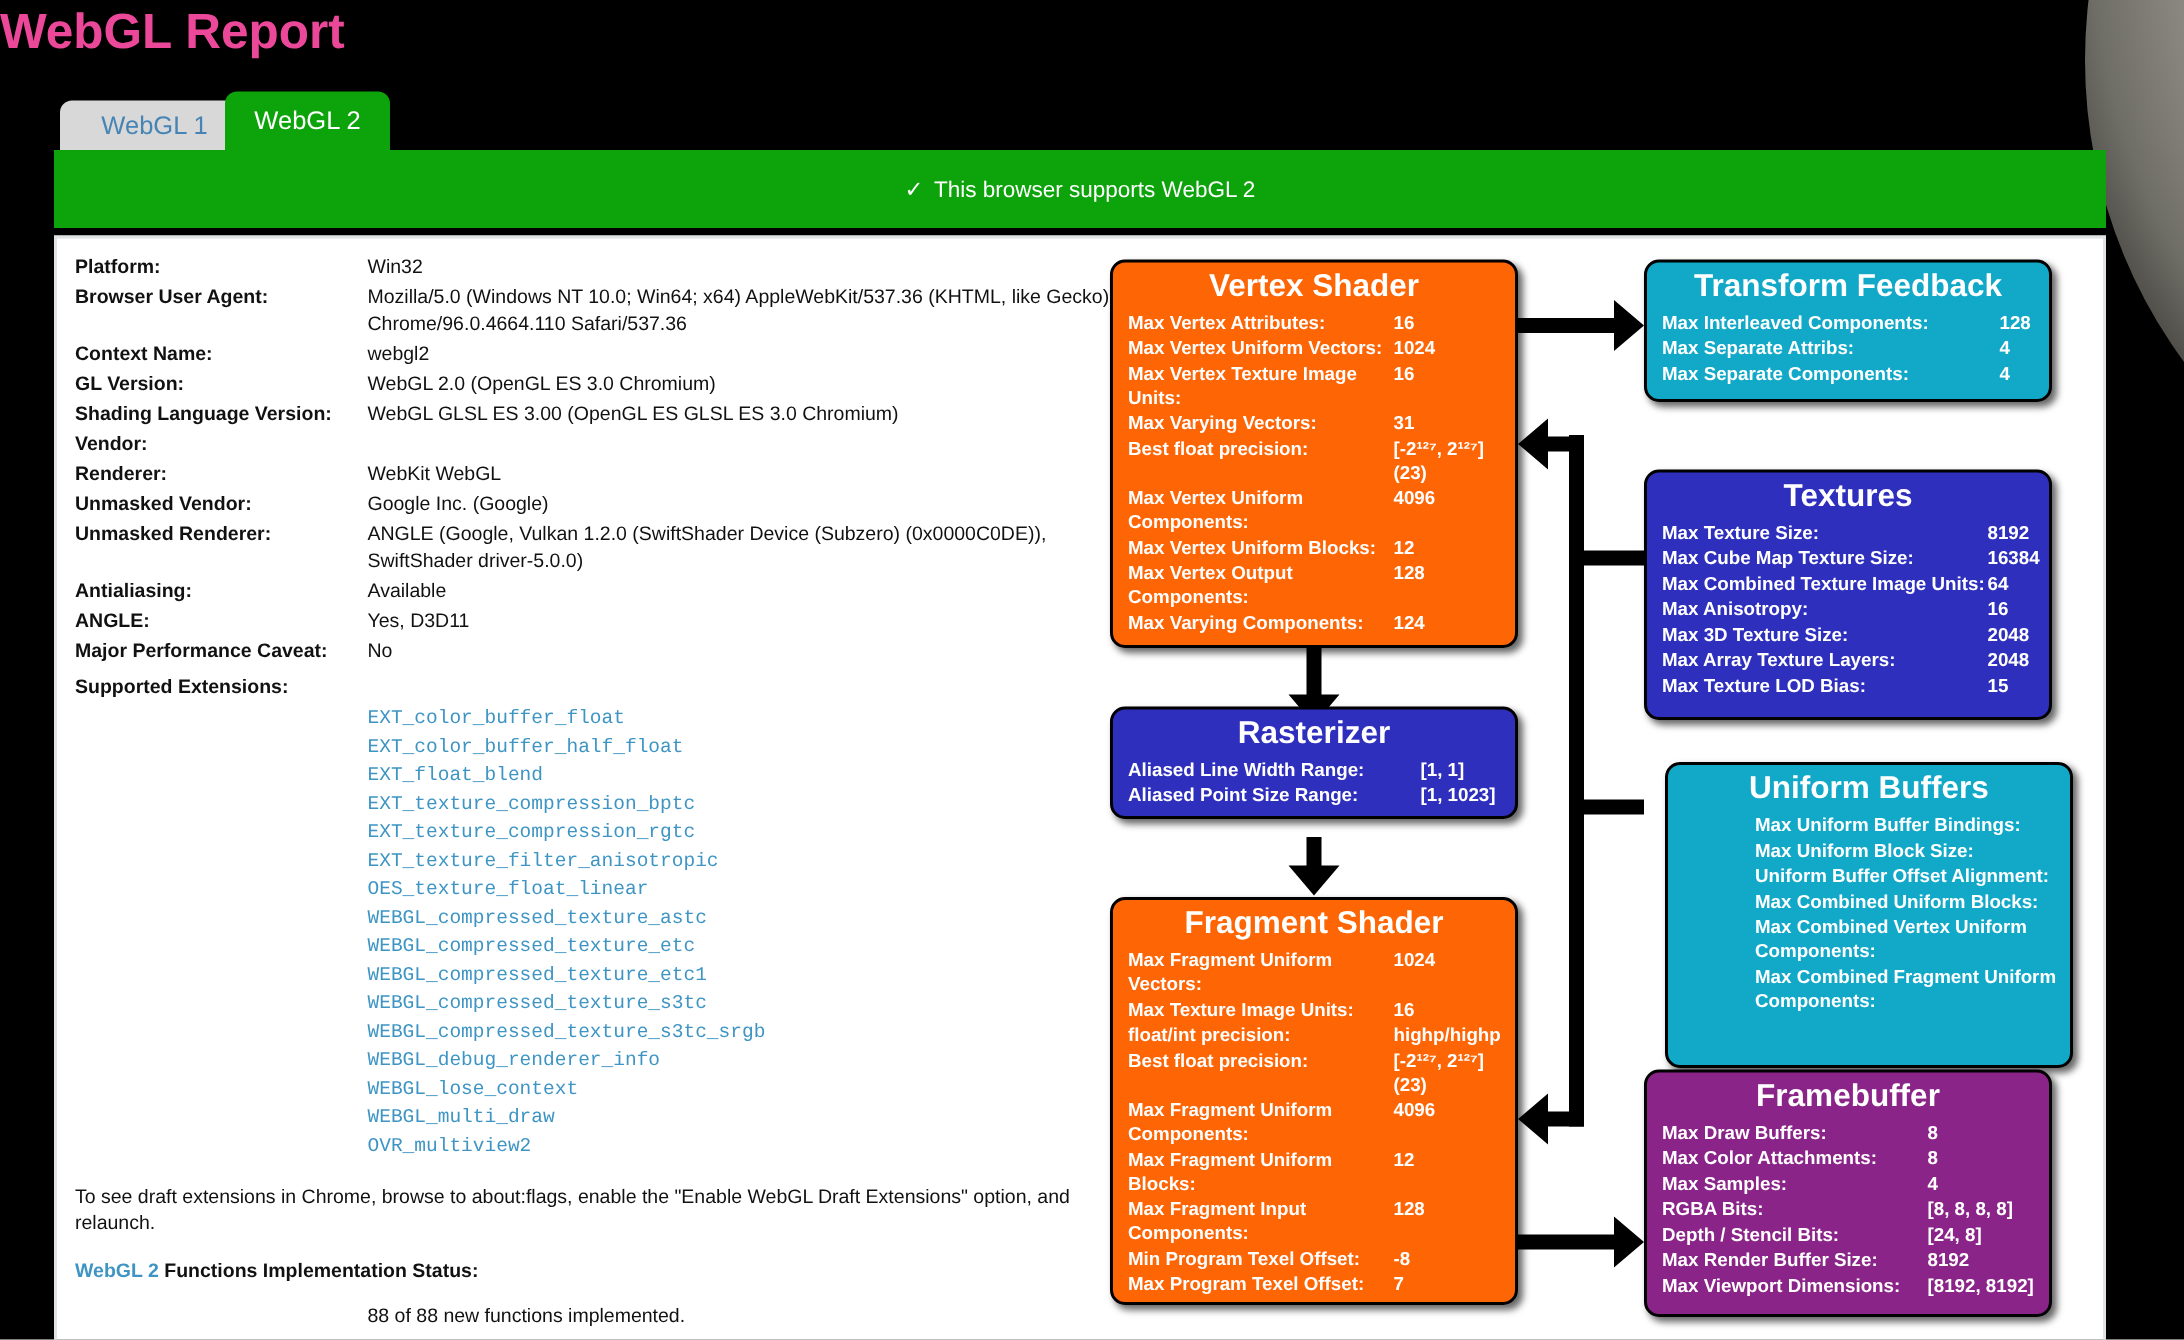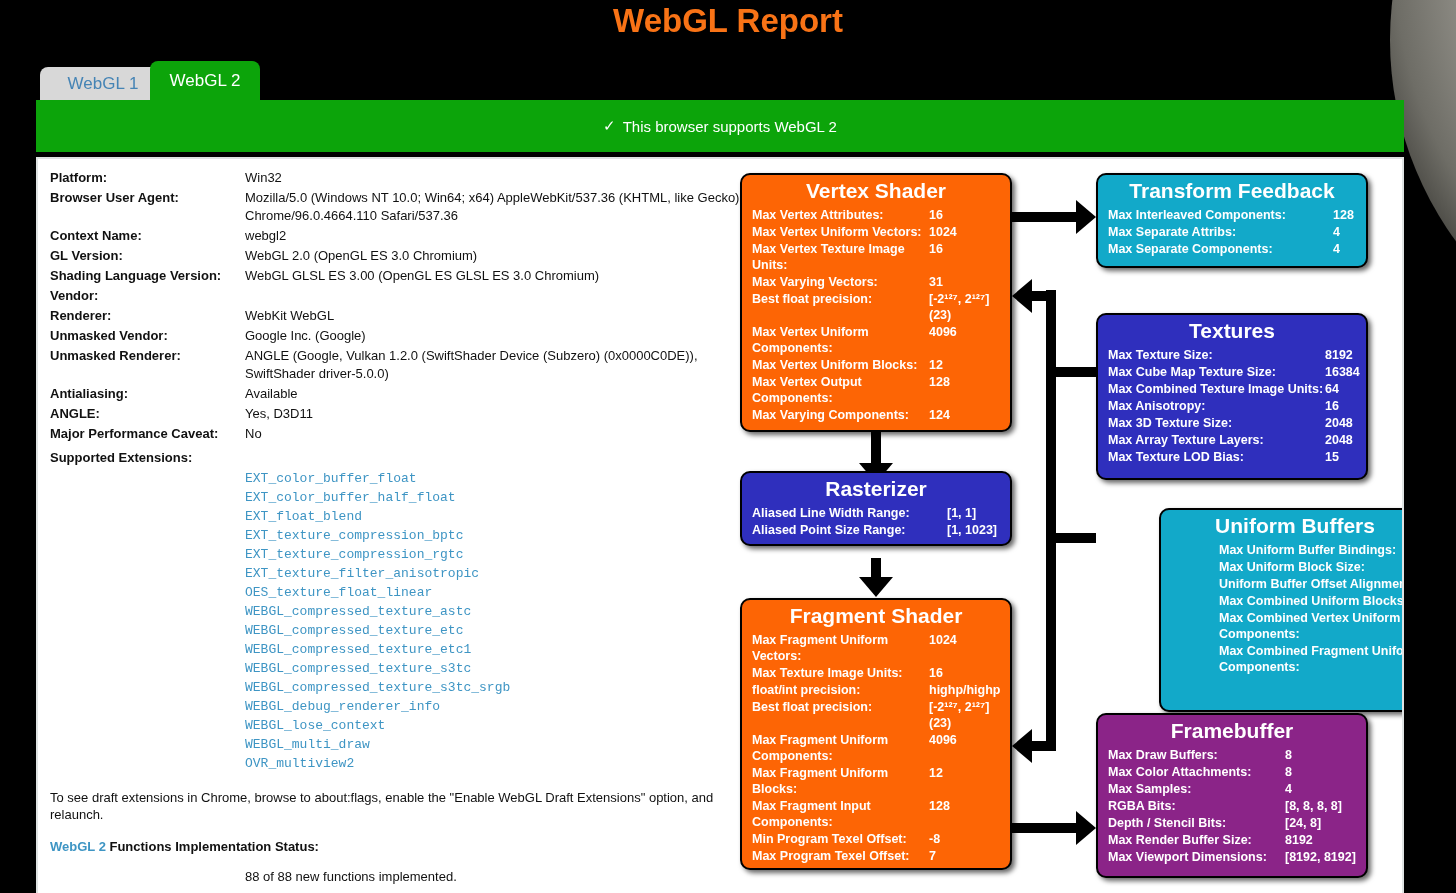--- a/index.html
+++ b/index.html
@@ -18,22 +18,22 @@
     position:absolute; left:1390px; top:-300px; width:680px; height:680px;
     border-radius:50%; z-index:0;
     background:
       radial-gradient(circle at 24% 68%, rgba(0,0,0,.28) 0 10px, transparent 14px),
       radial-gradient(circle at 32% 58%, rgba(0,0,0,.22) 0 7px, transparent 10px),
       radial-gradient(circle at 18% 60%, rgba(0,0,0,.25) 0 5px, transparent 8px),
       radial-gradient(circle at 62% 38%, #e8e6e0 0%, #c6c4be 34%, #9b9992 54%, #6e6d66 70%, #32312d 82%, #000 91%);
   }
   
   .page-title{
-    position:absolute; top:2px; left:0; width:100%; text-align:center;
-    color:#f97316; font-size:33px; font-weight:bold; z-index:1;
+    position:absolute; top:2px; left:0; width:100%; 
+    color:#ec4899; font-size:33px; font-weight:bold; z-index:1;
   }
   .tab{
     position:absolute; z-index:3; font-size:17px; text-align:center;
     border-radius:8px 8px 0 0; cursor:pointer;
   }
   .tab-inactive{
     left:40px; top:67px; width:126px; height:33px; line-height:33px;
     background:#d8d8d8; color:var(--link-blue);
   }
   .tab-active{
@@ -320,21 +320,21 @@
           <div>Aliased Line Width Range:</div>
           <div>[1, 1]</div>
         </div>
         <div class="drow">
           <div>Aliased Point Size Range:</div>
           <div>[1, 1023]</div>
         </div>
       </div>
   </div>
 
-  <div class="dbox bg-cyan" style="left:1121px;top:349px;height:204px;">
+  <div class="dbox bg-cyan" style="left:1072px;top:349px;height:204px;">
     <div class="dbox-title">Uniform Buffers</div>
     <div class="cols-220">
 
     <div class="drow">
           <div>Max Uniform Buffer Bindings:</div>
           <div>68</div>
         </div>
         <div class="drow">
           <div>Max Uniform Block Size:</div>
           <div>16384</div>

